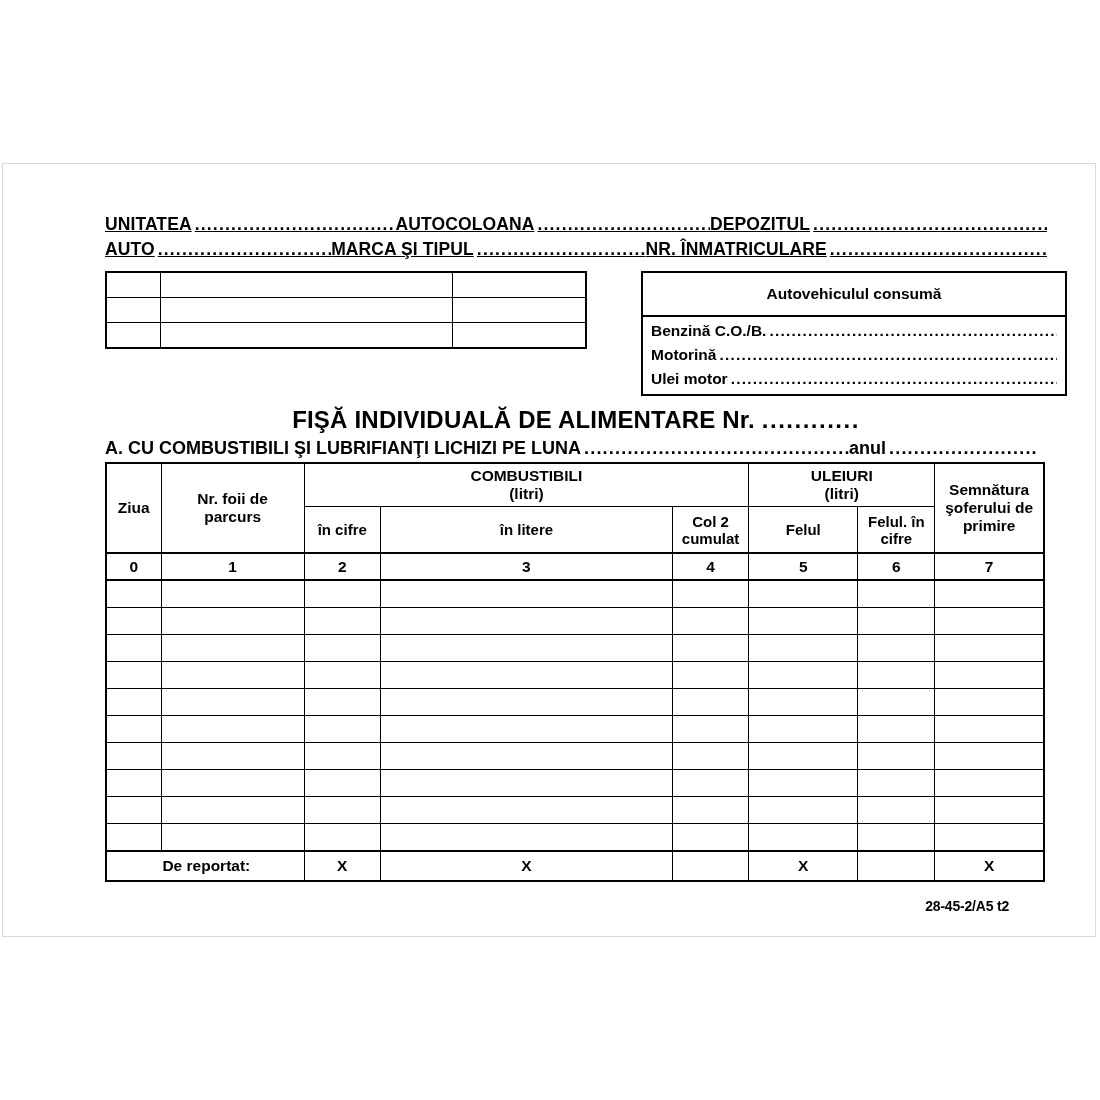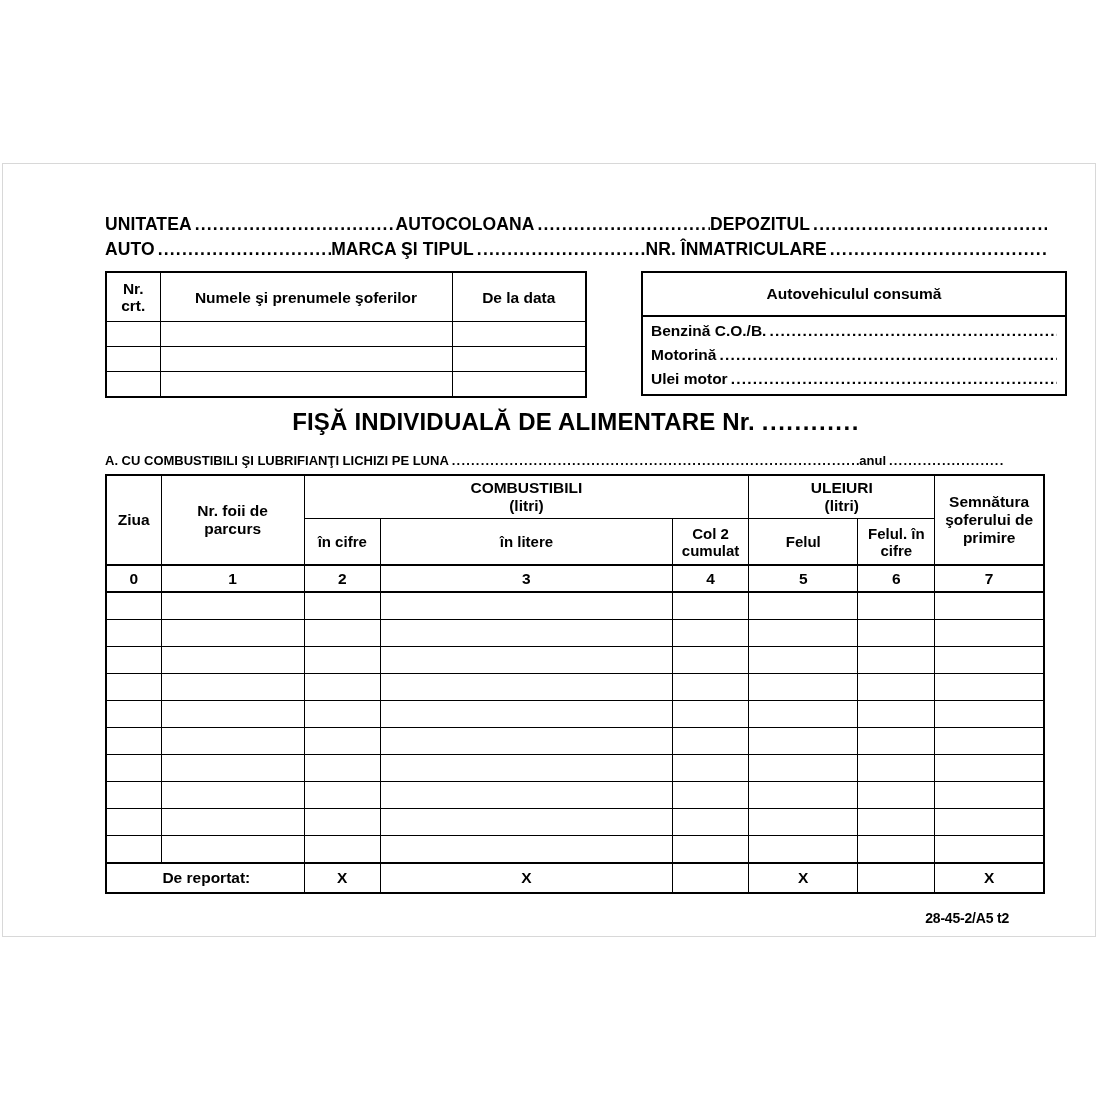--- a/index.html
+++ b/index.html
@@ -38,20 +38,21 @@
   
   .hdr-line {
     font-size: 17.5px;
     font-weight: bold;
     letter-spacing: 0.1px;
     white-space: nowrap;
     overflow: hidden;
     display: flex;
     align-items: center;
     line-height: 25px;
+    text-decoration: underline;
   }
   .hdr-line .lbl { flex: 0 0 auto; }
   .dots {
     flex: 1 1 auto;
     overflow: hidden;
     white-space: nowrap;
     font-weight: bold;
     letter-spacing: 1.2px;
     padding: 0 3px;
     min-width: 10px;
@@ -124,25 +125,25 @@
     font-weight: bold;
     margin-top: 10px;
     letter-spacing: 0.2px;
     white-space: nowrap;
   }
   #doc-title .tdots { letter-spacing: 1.5px; }
 
   #section-a {
     display: flex;
     align-items: baseline;
-    font-size: 13px;
+    font-size: 18px;
     font-weight: bold;
     white-space: nowrap;
     overflow: hidden;
-    margin-top: 15px;
+    margin-top: 5px;
     margin-bottom: 4px;
     line-height: 19px;
   }
 
   
   #main-table {
     width: 940px;
     border: 2.5px solid #000;
     border-collapse: collapse;
     table-layout: fixed;
@@ -211,28 +212,20 @@
 
     <div id="top-boxes">
 
       <table class="tbl" id="drivers-table">
         <colgroup>
           <col style="width:54px">
           <col style="width:292px">
           <col style="width:134px">
         </colgroup>
         <tbody>
-          <tr class="hrow">
-            <td>
-              <span>Nr.</span><br>
-              <span>crt.</span>
-            </td>
-            <td>Numele şi prenumele şoferilor</td>
-            <td>De la data</td>
-          </tr>
           <tr class="drow">
               <td></td>
               <td></td>
               <td></td>
             </tr>
           <tr class="drow">
               <td></td>
               <td></td>
               <td></td>
             </tr>

